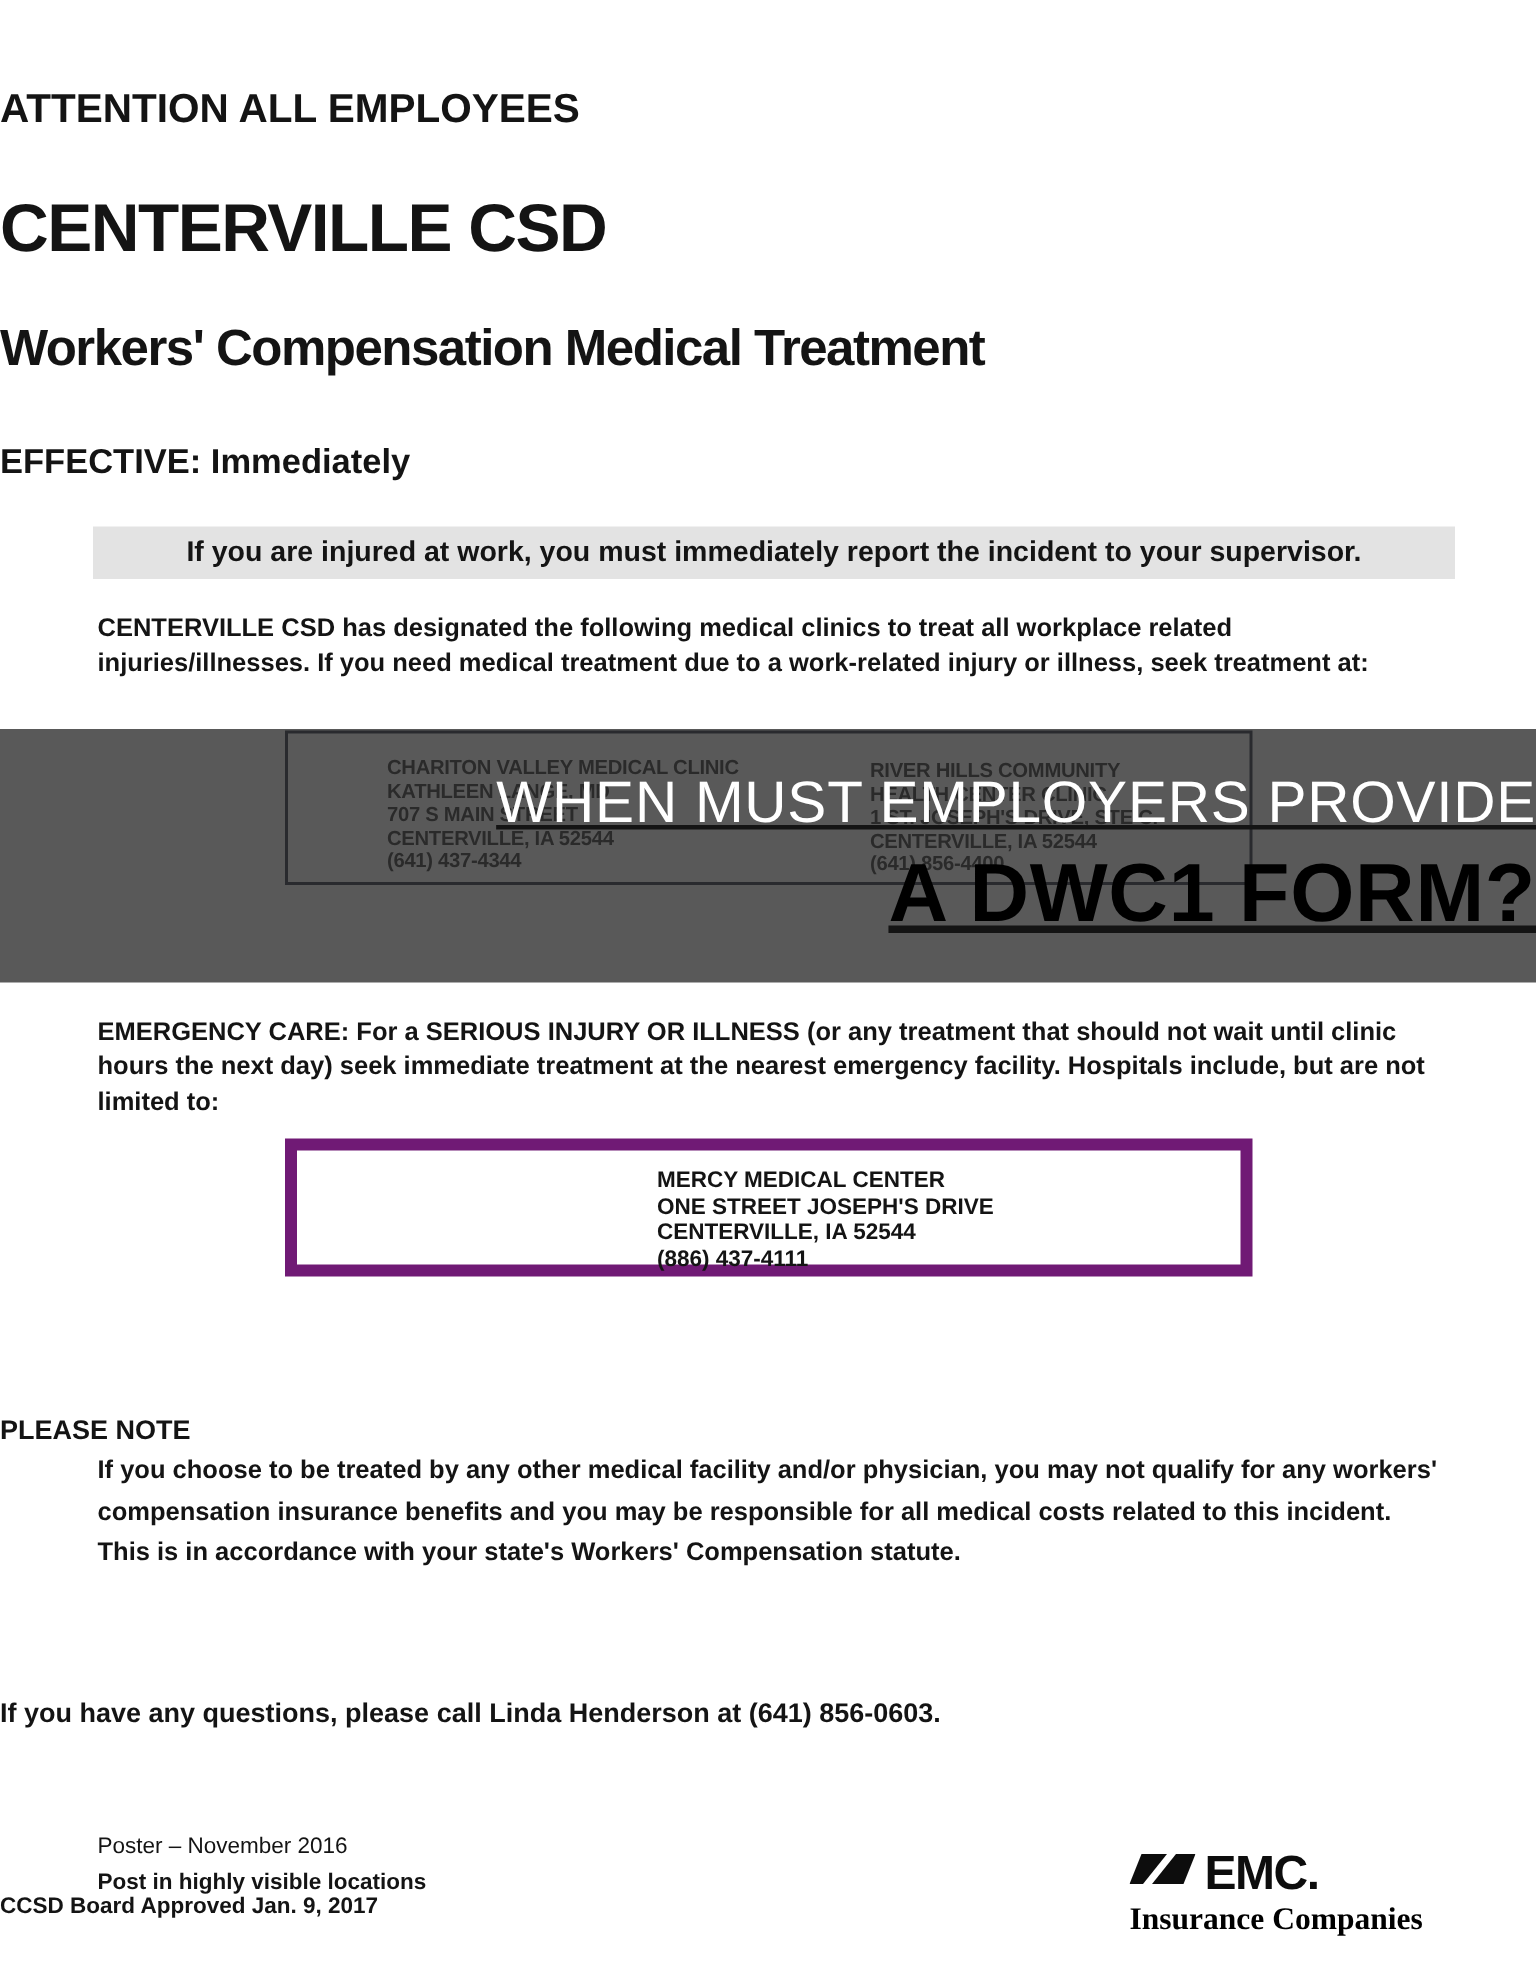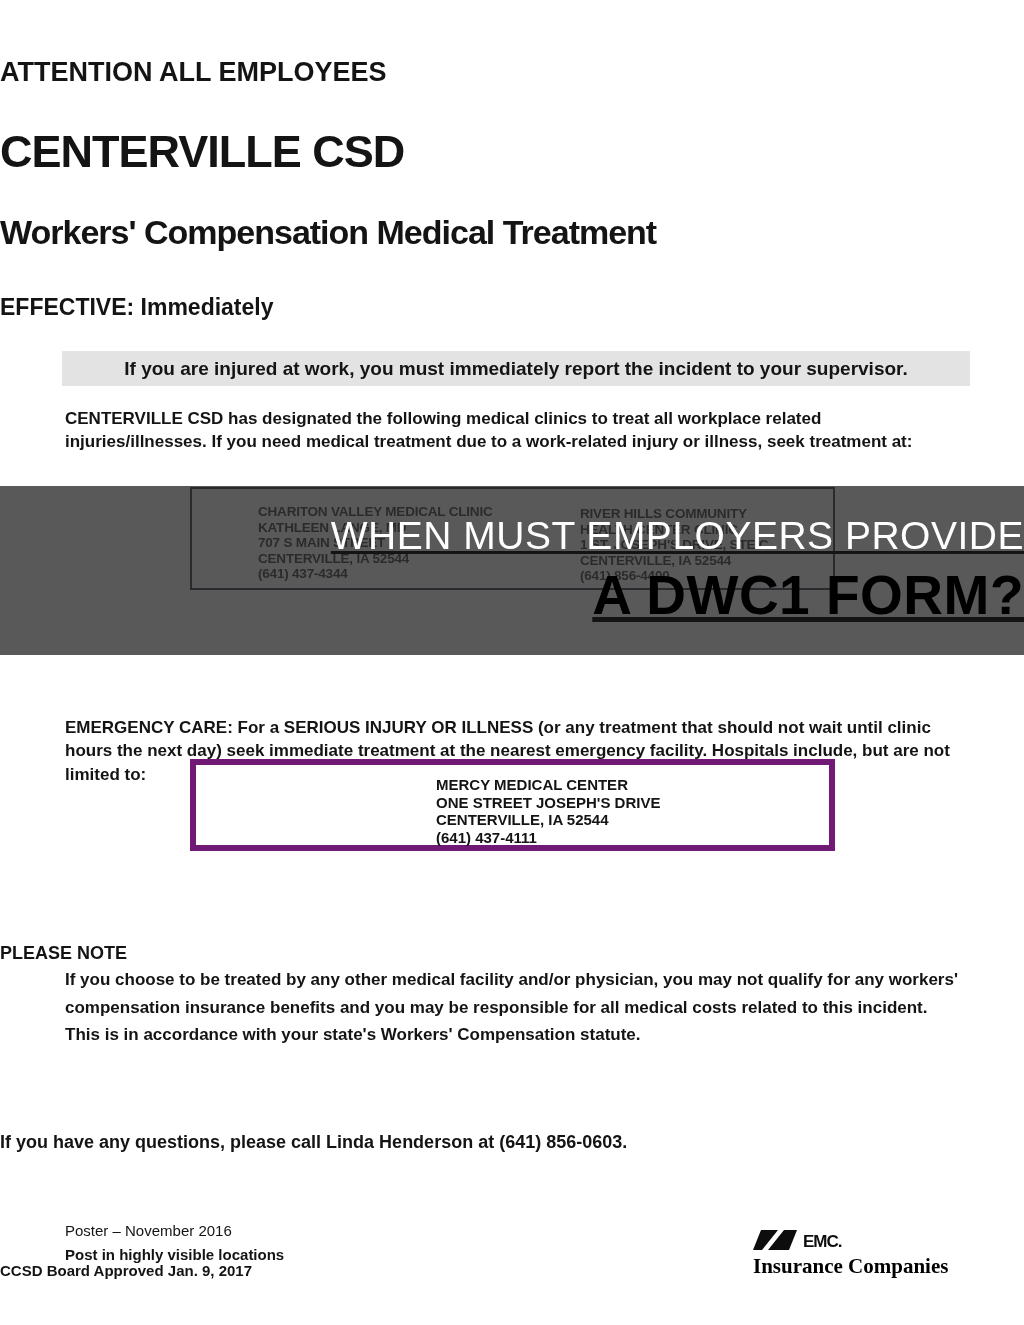--- a/index.html
+++ b/index.html
@@ -23,21 +23,21 @@
 
   .alert-banner {
     left: 62px; top: 351px; width: 908px; height: 35px;
     background: #e3e3e3;
     font-size: 19px; font-weight: 700;
     text-align: center; line-height: 35px;
   }
 
   .para { font-size: 17px; font-weight: 700; line-height: 1.38; }
   .intro     { left: 65px; top: 407px; width: 894px; }
-  .emergency { left: 65px; top: 716px; width: 896px; }
+  .emergency { left: 65px; top: 676px; width: 896px; }
 
   .clinic-box {
     left: 190px; top: 487px; width: 645px; height: 103px;
     border: 2px solid #0f172a; background: #ffffff;
   }
   .clinic { position: absolute; font-size: 13.5px; font-weight: 700; line-height: 15.5px; letter-spacing: -0.2px; }
   .clinic-left  { left: 66px;  top: 15px; }
   .clinic-right { left: 388px; top: 17px; }
 
   .overlay {
@@ -46,35 +46,35 @@
     display: flex; flex-direction: column; align-items: flex-end;
     padding-top: 30px; gap: 13px;
     z-index: 5;
     text-decoration: underline;
   }
   .overlay-line1 { color: #ffffff; font-size: 39px; font-weight: 400; letter-spacing: 0.5px; line-height: 1; }
   .overlay-line2 { color: #000000; font-size: 55px; font-weight: 700; letter-spacing: 0.5px; line-height: 1; }
 
   .hospital-box {
     left: 190px; top: 759px; width: 645px; height: 92px;
-    border: 6px solid #701a75; background: #ffffff;
+    border: 8px solid #701a75; background: #ffffff;
   }
   .hospital-lines { position: absolute; left: 240px; top: 11px; font-size: 15px; font-weight: 700; line-height: 17.5px; }
 
   .please-note { top: 943px; font-size: 18px; font-weight: 700; }
   .note-text   { left: 65px; top: 966px; width: 896px; font-size: 17px; font-weight: 700; line-height: 1.62; }
   .questions   { top: 1132px; font-size: 18px; font-weight: 700; }
 
   .footer-poster { left: 65px; top: 1222px; font-size: 15px; font-weight: 400; }
   .footer-post   { left: 65px; top: 1246px; font-size: 15px; font-weight: 700; }
   .footer-approved { top: 1262px; font-size: 15px; font-weight: 700; }
 
   .emc-logo { left: 753px; top: 1230px; }
   .emc-row { display: flex; align-items: center; gap: 6px; }
-  .emc-name { font-size: 17px; font-weight: 700; letter-spacing: -1px; color: #0d0d0d; }
+  .emc-name { font-size: 32px; font-weight: 700; letter-spacing: -1px; color: #0d0d0d; }
   .emc-sub { font-family: "Liberation Serif", serif; font-size: 21px; font-weight: 700; color: #000000; margin-top: 0px; letter-spacing: 0px; }
 </style>
 </head>
 <body>
 
 <div class="page">
 
   <div class="abs center h-attention">ATTENTION ALL EMPLOYEES</div>
   <div class="abs center h-title">Workers' Compensation Medical Treatment</div>
   <div class="abs center h-org">CENTERVILLE CSD</div>
@@ -106,21 +106,21 @@
     <div class="overlay-line2">A DWC1 FORM?</div>
   </div>
 
   <div class="abs para emergency"><span>EMERGENCY CARE:</span> <span>For a SERIOUS INJURY OR ILLNESS (or any treatment that should not wait until clinic hours the next day) seek immediate treatment at the nearest emergency facility. Hospitals include, but are not limited to:</span></div>
 
   <div class="abs hospital-box">
     <div class="hospital-lines">
       <div>MERCY MEDICAL CENTER</div>
       <div>ONE STREET JOSEPH'S DRIVE</div>
       <div>CENTERVILLE, IA 52544</div>
-      <div>(641) 437-4111</div>
+      <div>(886) 437-4111</div>
     </div>
   </div>
 
   <div class="abs center please-note">PLEASE NOTE</div>
   <div class="abs para note-text">If you choose to be treated by any other medical facility and/or physician, you may not qualify for any workers' compensation insurance benefits and you may be responsible for all medical costs related to this incident. This is in accordance with your state's Workers' Compensation statute.</div>
 
   <div class="abs center questions">If you have any questions, please call Linda Henderson at (641) 856-0603.</div>
 
   <div class="abs footer-poster">Poster – November 2016</div>
   <div class="abs footer-post">Post in highly visible locations</div>

